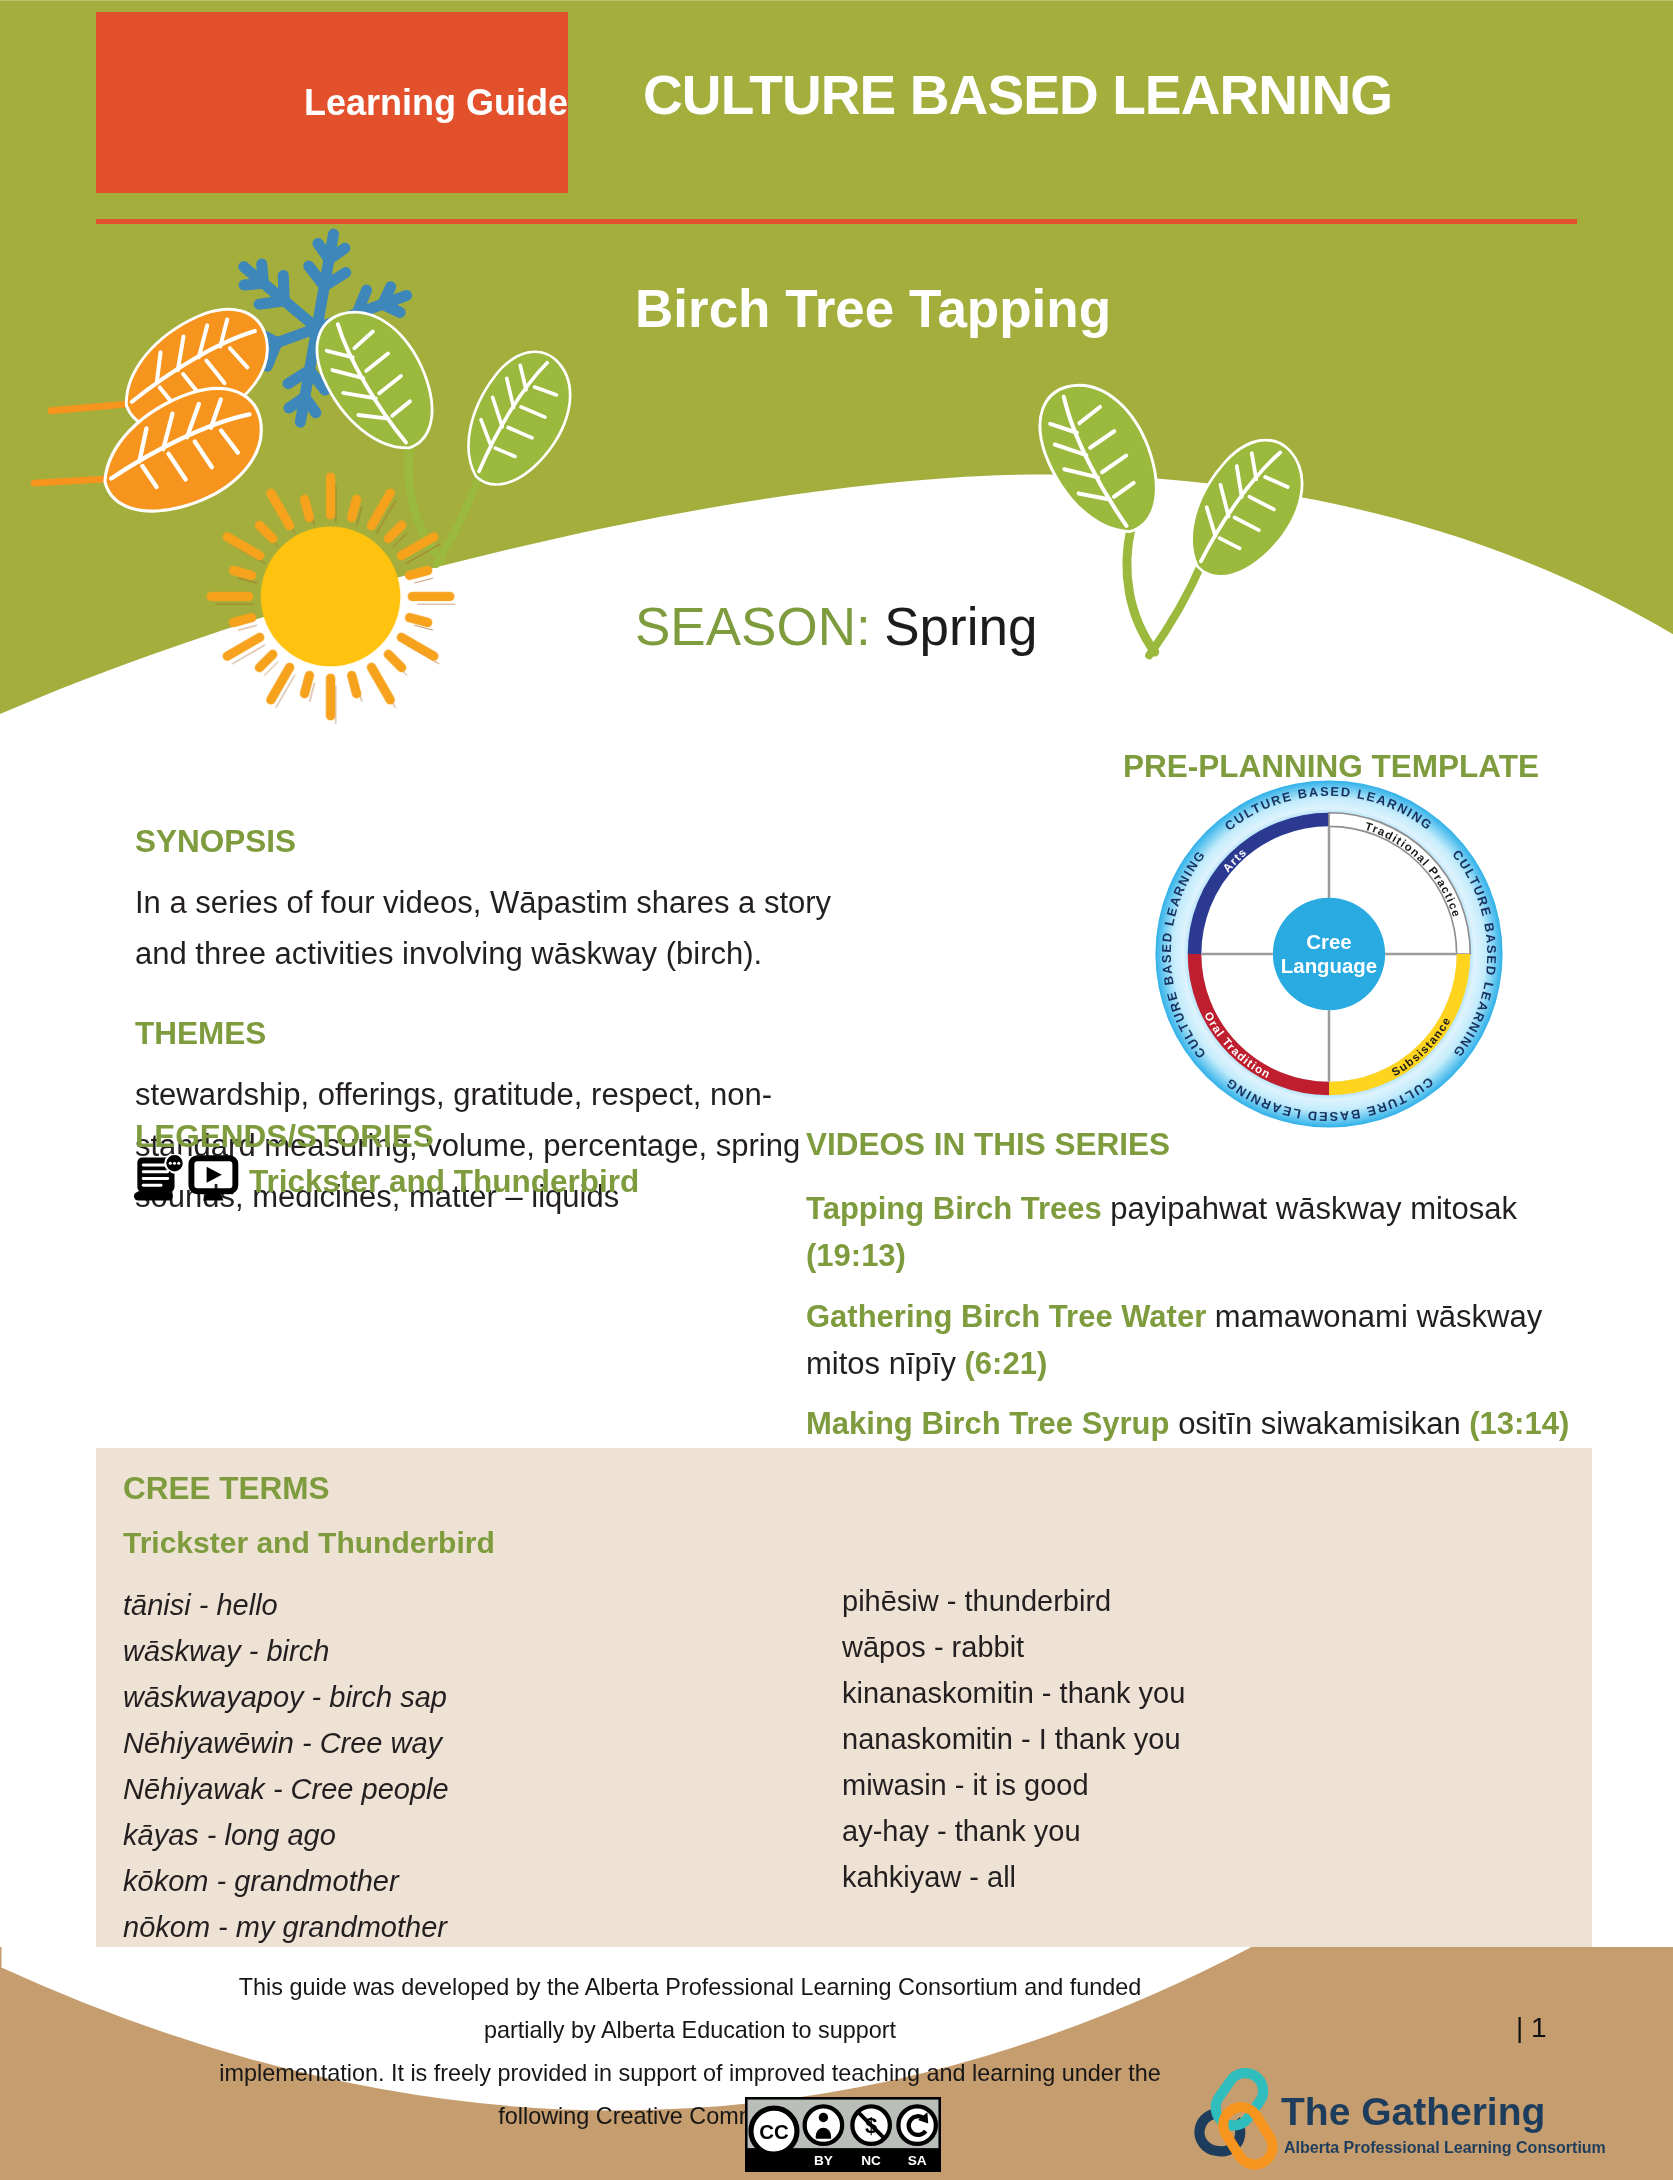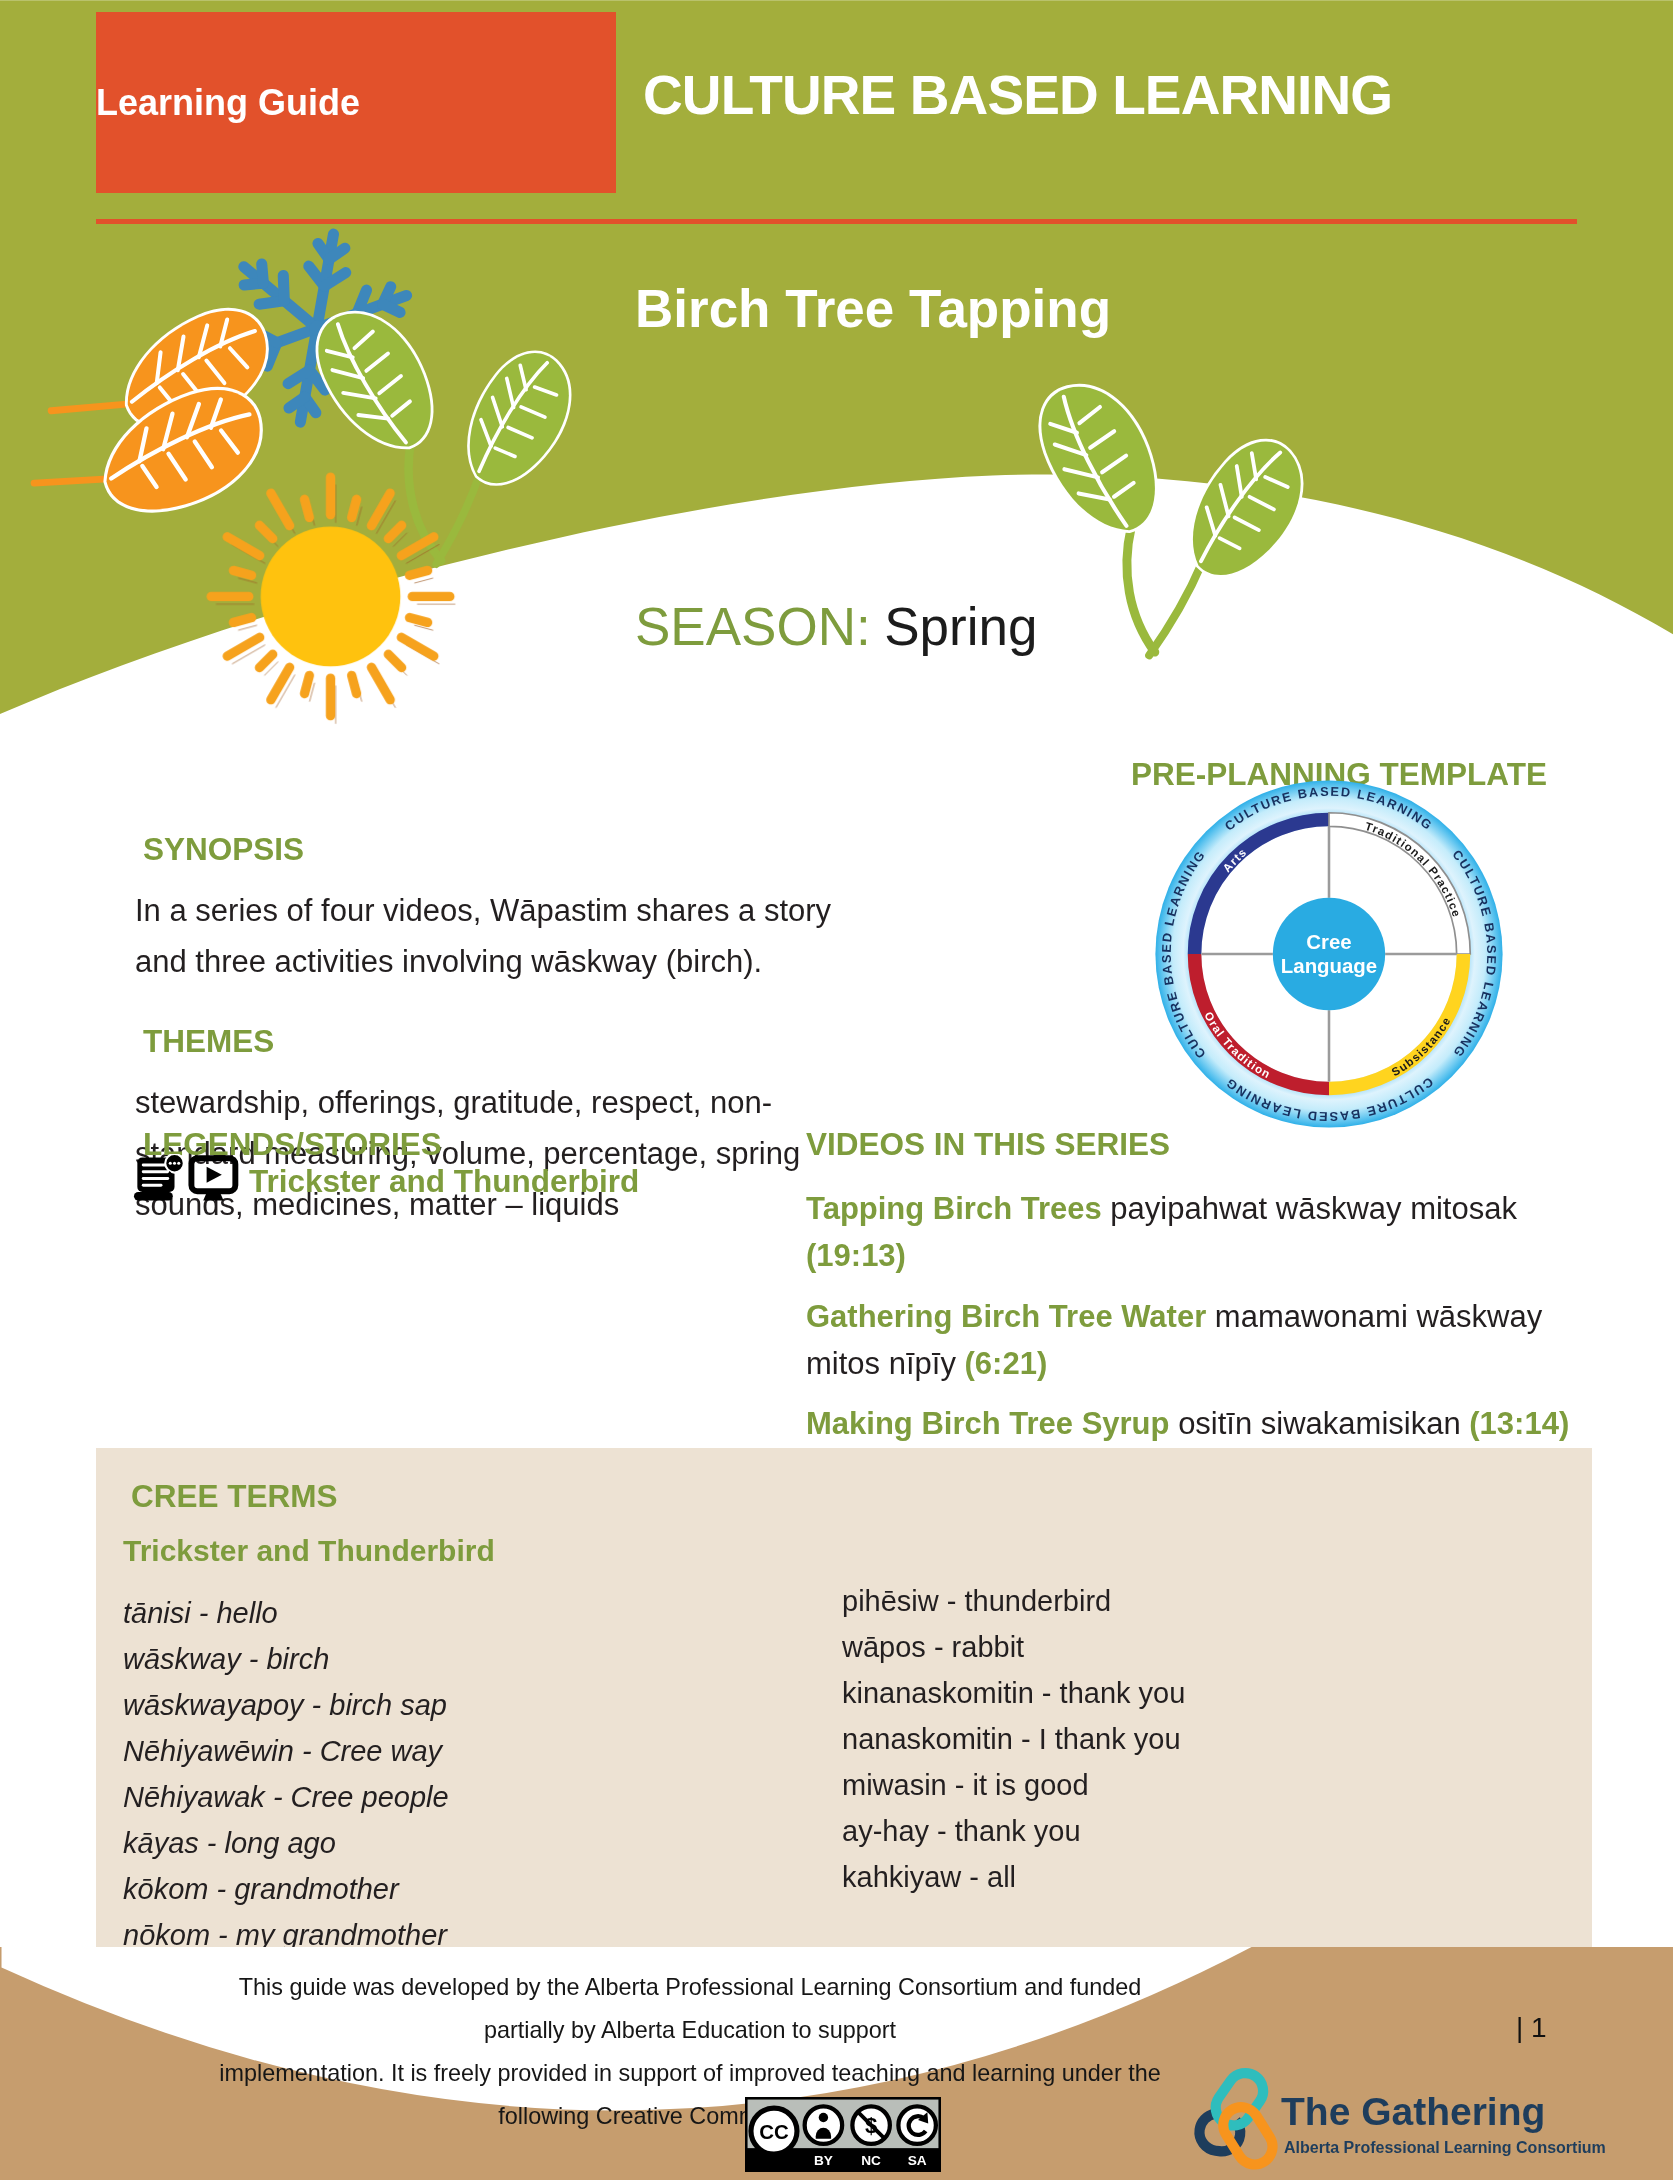--- a/index.html
+++ b/index.html
@@ -2,32 +2,32 @@
 <html style="font-size:13.6px"><head>
 <meta charset="utf-8">
 <style>
   html,body{margin:0;padding:0;background:#ffffff;}
   .page{position:relative;width:1674px;height:2181px;background:#ffffff;overflow:hidden;
         font-family:"Liberation Sans",sans-serif;color:#231f20;}
   svg text{font-family:"Liberation Sans",sans-serif;}
 
   
   #header-art{position:absolute;left:0;top:0;}
-  #orange-box{position:absolute;left:96px;top:12px;width:520px;height:181px;background:#e2512b;
-              display:flex;align-items:center;justify-content:flex-start;}
+  #orange-box{position:absolute;left:96px;top:12px;width:472px;height:181px;background:#e2512b;
+              display:flex;align-items:center;justify-content:flex-end;}
   #orange-box span{color:#fff;font-size:36px;font-weight:700;}
   #main-title{position:absolute;left:643px;top:63px;font-size:55px;font-weight:700;color:#fff;letter-spacing:-0.9px;}
   #red-rule{position:absolute;left:96px;top:219px;width:1481px;height:5.1px;background:#e2512b;}
   #doc-title{position:absolute;left:635px;top:278px;font-size:53px;font-weight:700;color:#fff;}
   #season{position:absolute;left:635px;top:596px;font-size:53px;font-weight:400;}
   #season .olive{color:#7e9c3d;}
   #season .dark{color:#1c1c1c;margin-left:13.6px;}
 
   
-  .sec-h{font-size:31.5px;font-weight:700;color:#7e9c3d;margin:8px;}
+  .sec-h{font-size:31.5px;font-weight:700;color:#7e9c3d;margin:0;}
   .body-p{font-size:31px;line-height:51px;color:#231f20;margin:17px 0 0 0;}
   #synopsis{position:absolute;left:135px;top:823px;width:750px;}
   #themes{position:absolute;left:135px;top:1015px;width:690px;}
   #legends{position:absolute;left:135px;top:1118px;width:767px;}
   #legends-row{position:absolute;left:0;top:36px;height:51px;}
   #legend-icons{position:absolute;left:-3.4px;top:0;}
   #legend-title{position:absolute;left:114px;top:8.5px;font-size:31.5px;font-weight:700;color:#7e9c3d;white-space:nowrap;}
 
   
   #preplan-h{position:absolute;left:1123px;top:748px;}

